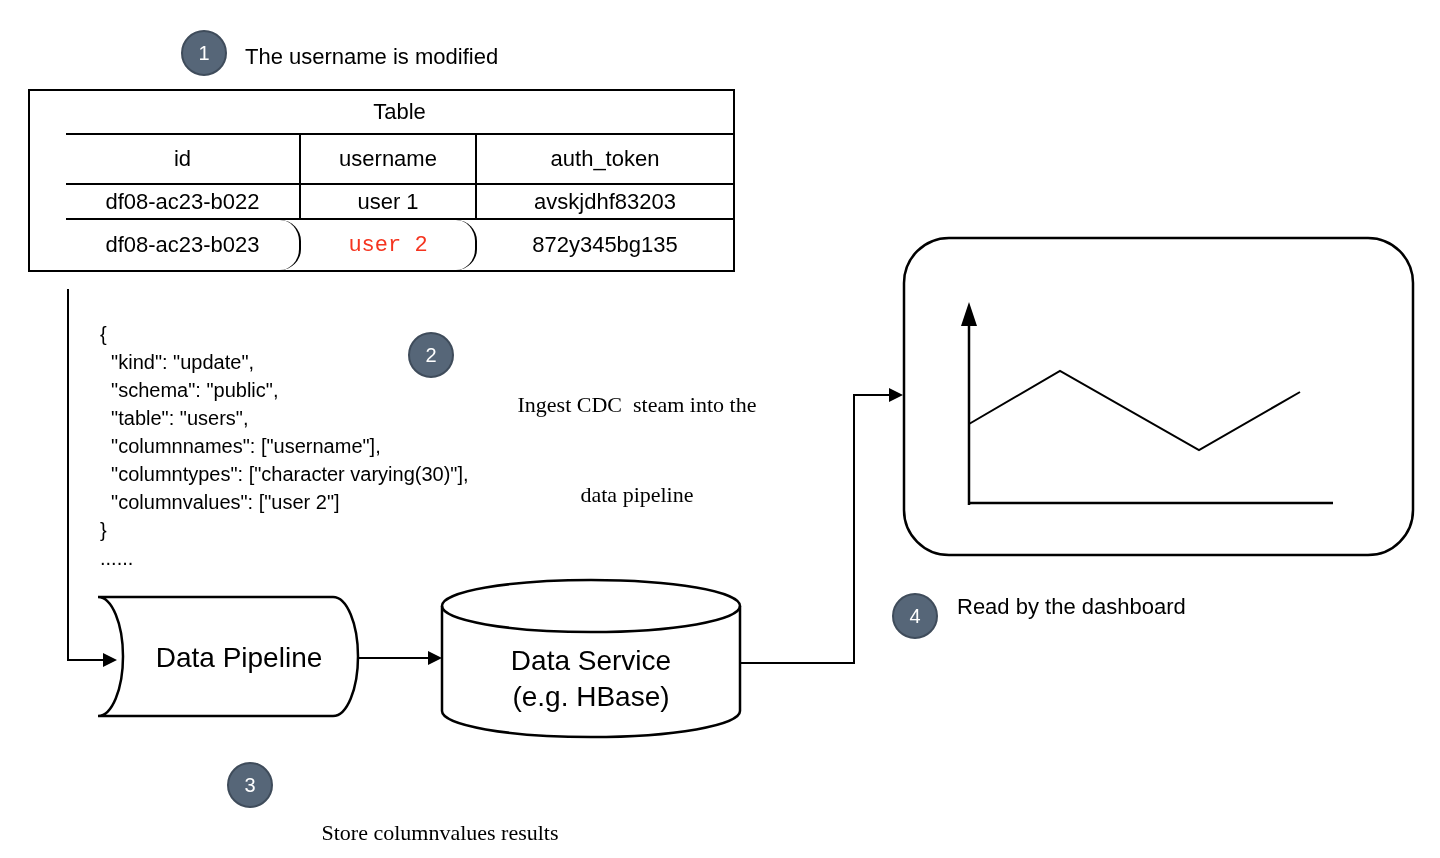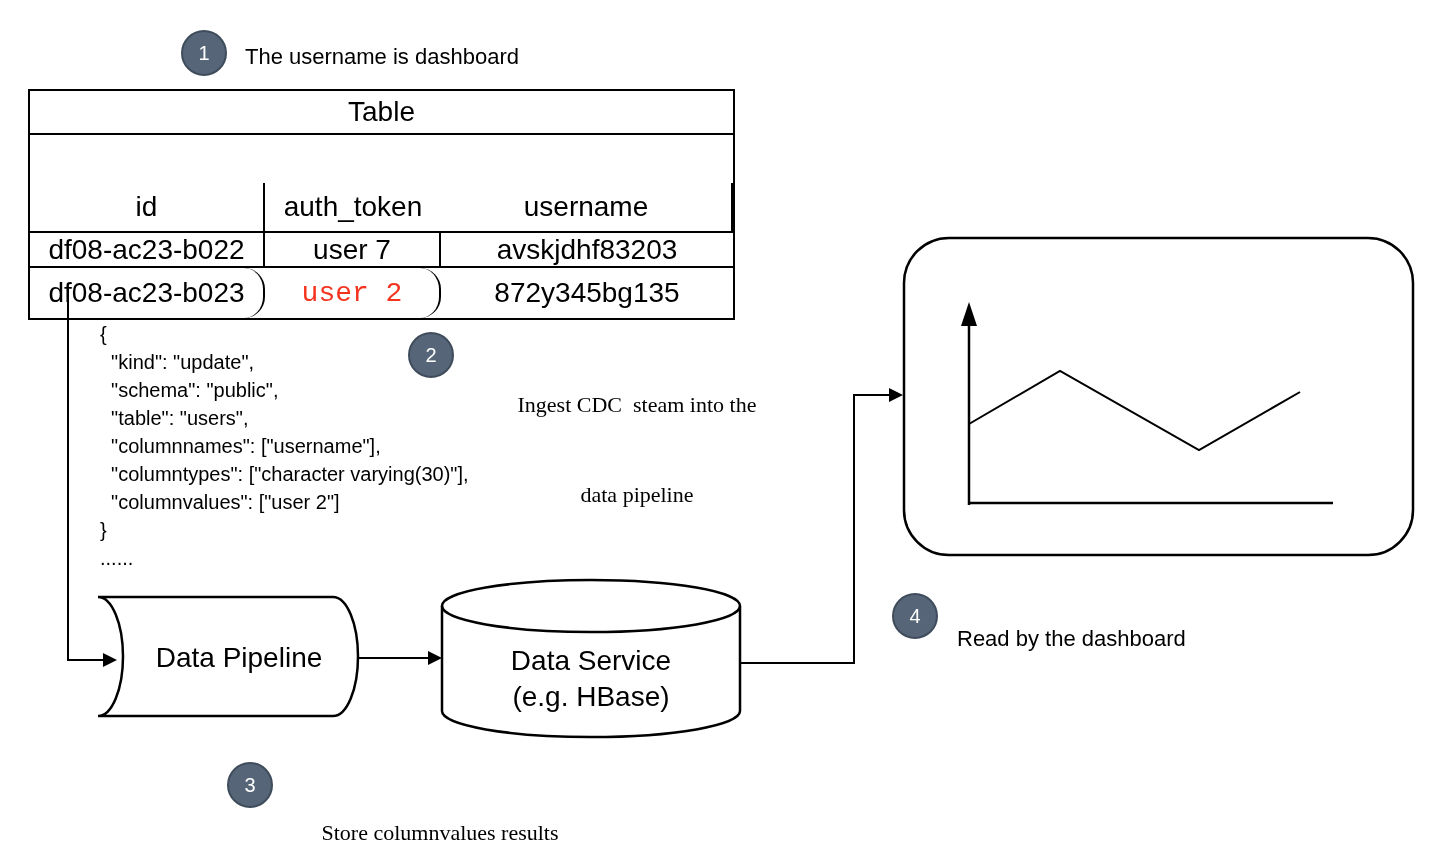--- a/index.html
+++ b/index.html
@@ -36,36 +36,37 @@
   }
   .ann.center { text-align: center; font-family: Liberation Serif, serif; }
 
   
   .tbl {
     position: absolute;
     left: 28px; top: 89px;
     width: 707px;
     border: 2px solid #000;
     box-sizing: border-box;
-    font-size: 28px;
+    font-size: 22px;
+    padding-left: 36px;
   }
   .tbl .t-title {
     height: 42px;
     border-bottom: 2px solid #000;
     display:flex; align-items:center; justify-content:center;
   }
   .t-grid { display: grid; grid-template-columns: 235px 176px 1fr; }
   .cell {
     display:flex; align-items:center; justify-content:center;
     border-bottom: 2px solid #000;
     height: 35px;
     box-sizing: border-box;
   }
   .cell.c0, .cell.c1 { border-right: 2px solid #000; }
-  .cell.head { height: 50px; margin-top: 48px; }
+  .cell.head { height: 50px; }
   .row-last .cell { border-bottom: none; height: 50px; border-radius: 21px; }
   .cell.modified { color: var(--modified-color, #f5341f); font-family: Liberation Mono, monospace; }
 
   
   .cdc {
     position: absolute;
     left: 100px; top: 320px;
     margin: 0;
     font-family: "Liberation Sans", sans-serif;
     font-size: 20px;
@@ -106,31 +107,31 @@
 
     <line x1="969" y1="505" x2="969" y2="320" stroke="#000" stroke-width="2.5"></line>
     <polygon points="969,302 961,326 977,326" fill="#000"></polygon>
     <line x1="969" y1="503" x2="1333" y2="503" stroke="#000" stroke-width="2.5"></line>
     <polyline points="969,424 1060,371 1199,450 1300,392" fill="none" stroke="#000" stroke-width="2"></polyline>
   </svg>
 
   <div class="badge" style="left:181px; top:30px;">
     <span>1</span>
   </div>
-  <div class="ann" style="left:245px; top:42px;">The username is dashboard</div>
+  <div class="ann" style="left:245px; top:42px;">The username is modified</div>
 
   <div class="tbl">
     <div class="t-title">Table</div>
     <div class="t-grid">
       <div class="cell head c0">id</div>
+      <div class="cell head c1">username</div>
       <div class="cell head c2">auth_token</div>
-      <div class="cell head c1">username</div>
 
       <div class="cell c0">df08-ac23-b022</div>
-      <div class="cell c1">user 7</div>
+      <div class="cell c1">user 1</div>
       <div class="cell c2">avskjdhf83203</div>
     </div>
     <div class="t-grid row-last">
       <div class="cell c0">df08-ac23-b023</div>
       <div class="cell c1 modified">user 2</div>
       <div class="cell c2">872y345bg135</div>
     </div>
   </div>
 
   <pre class="cdc">{
@@ -161,15 +162,15 @@
     <span>3</span>
   </div>
   <div class="ann center" style="left:285px; top:758px; width:310px;">
     <div>Store columnvalues results</div>
     
   </div>
 
   <div class="badge" style="left:892px; top:593px;">
     <span>4</span>
   </div>
-  <div class="ann" style="left:957px; top:624px;">Read by the dashboard</div>
+  <div class="ann" style="left:957px; top:592px;">Read by the dashboard</div>
 
 </div>
 
 </body></html>

